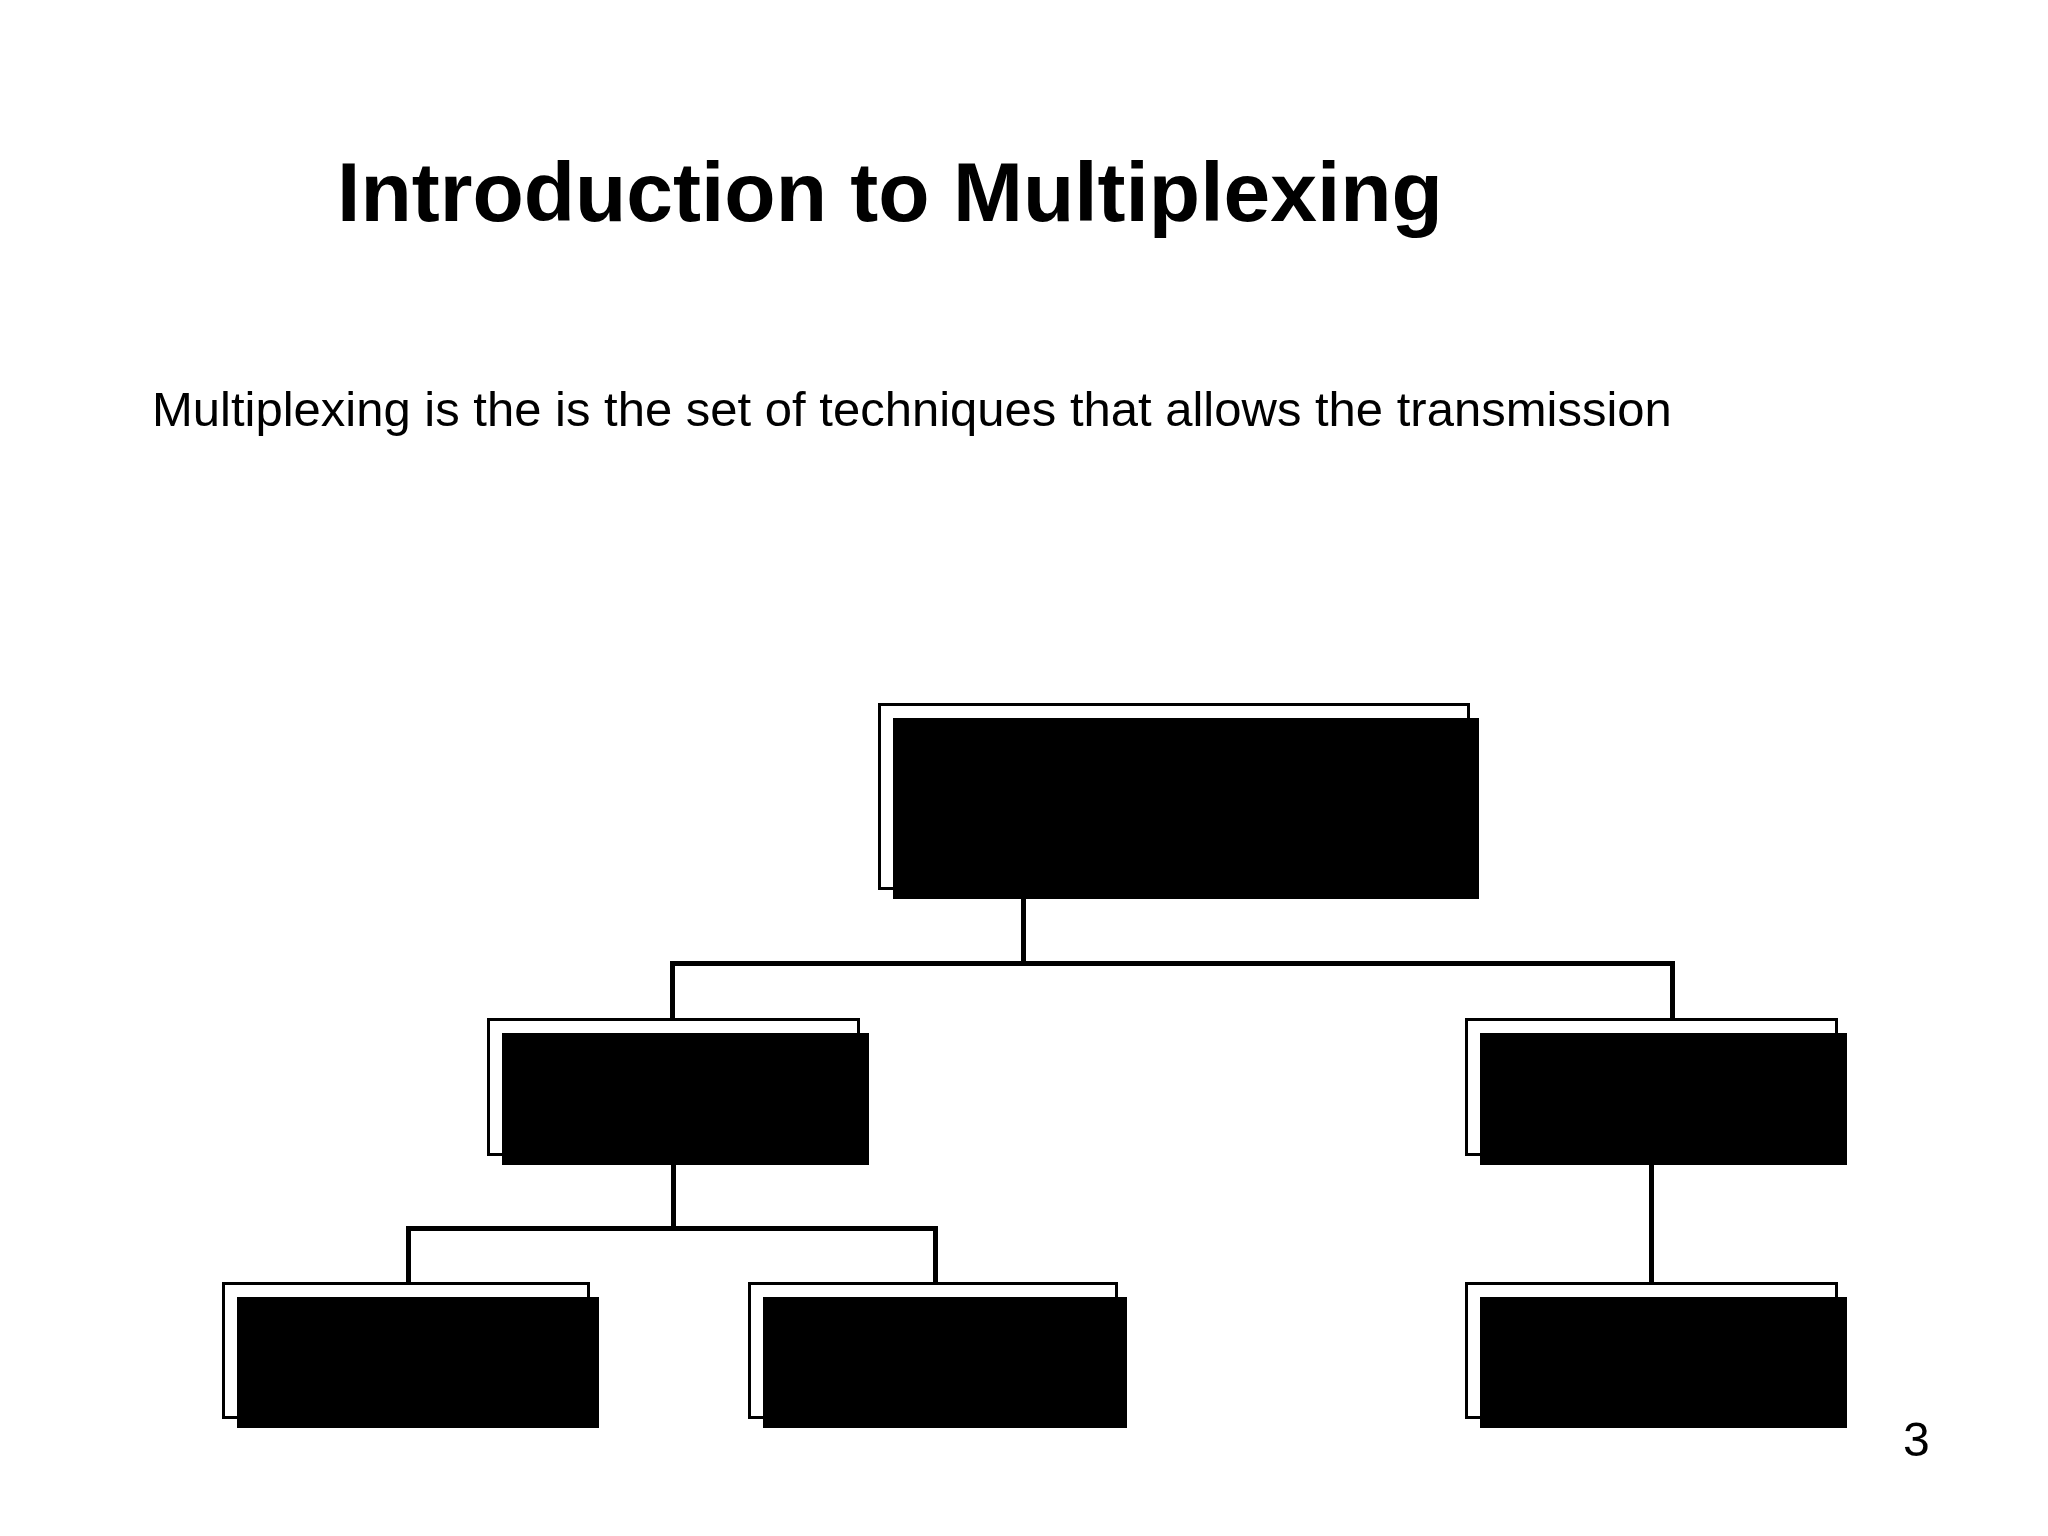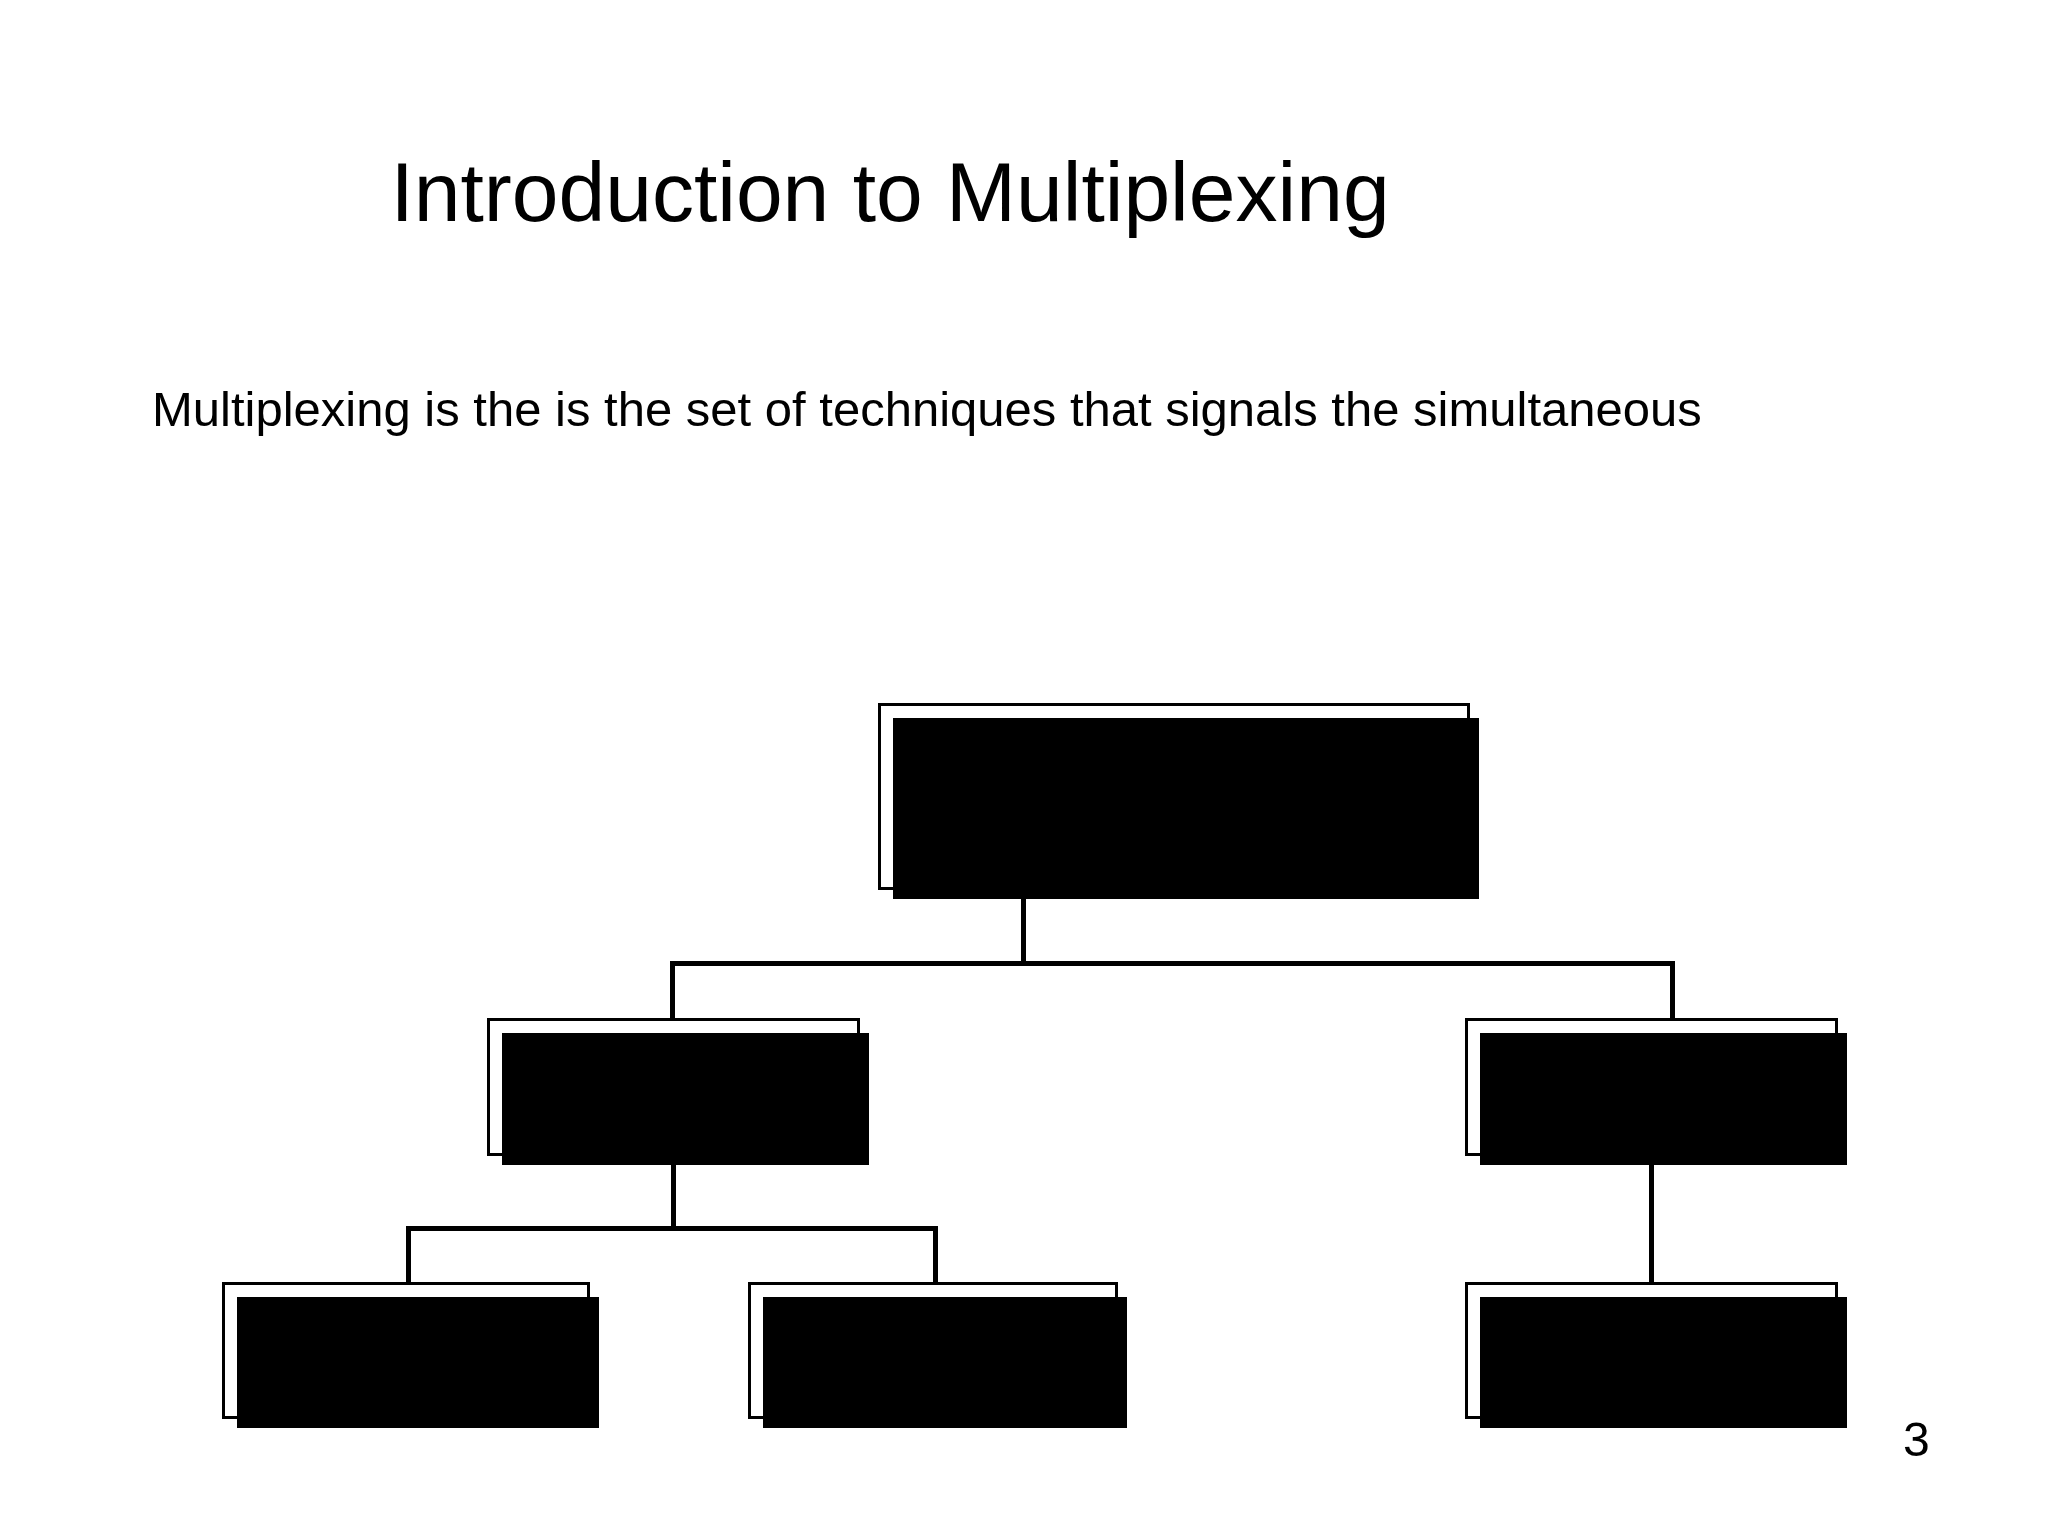--- a/index.html
+++ b/index.html
@@ -22,21 +22,21 @@
 
   
   #slide-title {
     position: absolute;
     left: 0;
     top: 92px;
     width: 1780px;
     text-align: center;
     font-size: 84px;
     line-height: 1.06;
-    font-weight: 400;
+    font-weight: 700;
     letter-spacing: 0px;
     font-stretch: condensed;
     white-space: nowrap;
   }
 
   #section-heading {
     position: absolute;
     left: 143px;
     top: 268px;
     font-size: 66px;
@@ -143,21 +143,21 @@
   #conn-digital-stem { left: 1649px; top: 1156px; height: 129px; }
 </style>
 </head>
 <body>
 
 <div id="slide">
 
   <h1 id="slide-title">Introduction to Multiplexing</h1>
 
 
-  <div id="body-line-1" class="body-line">Multiplexing is the is the set of techniques that signals the simultaneous</div>
+  <div id="body-line-1" class="body-line">Multiplexing is the is the set of techniques that allows the transmission</div>
 
 
   <div id="diagram">
 
     <div id="conn-mux-stem" class="conn-v"></div>
     <div id="conn-level1-bus" class="conn-h"></div>
     <div id="conn-to-analog" class="conn-v"></div>
     <div id="conn-to-digital" class="conn-v"></div>
 
     <div id="conn-analog-stem" class="conn-v"></div>

